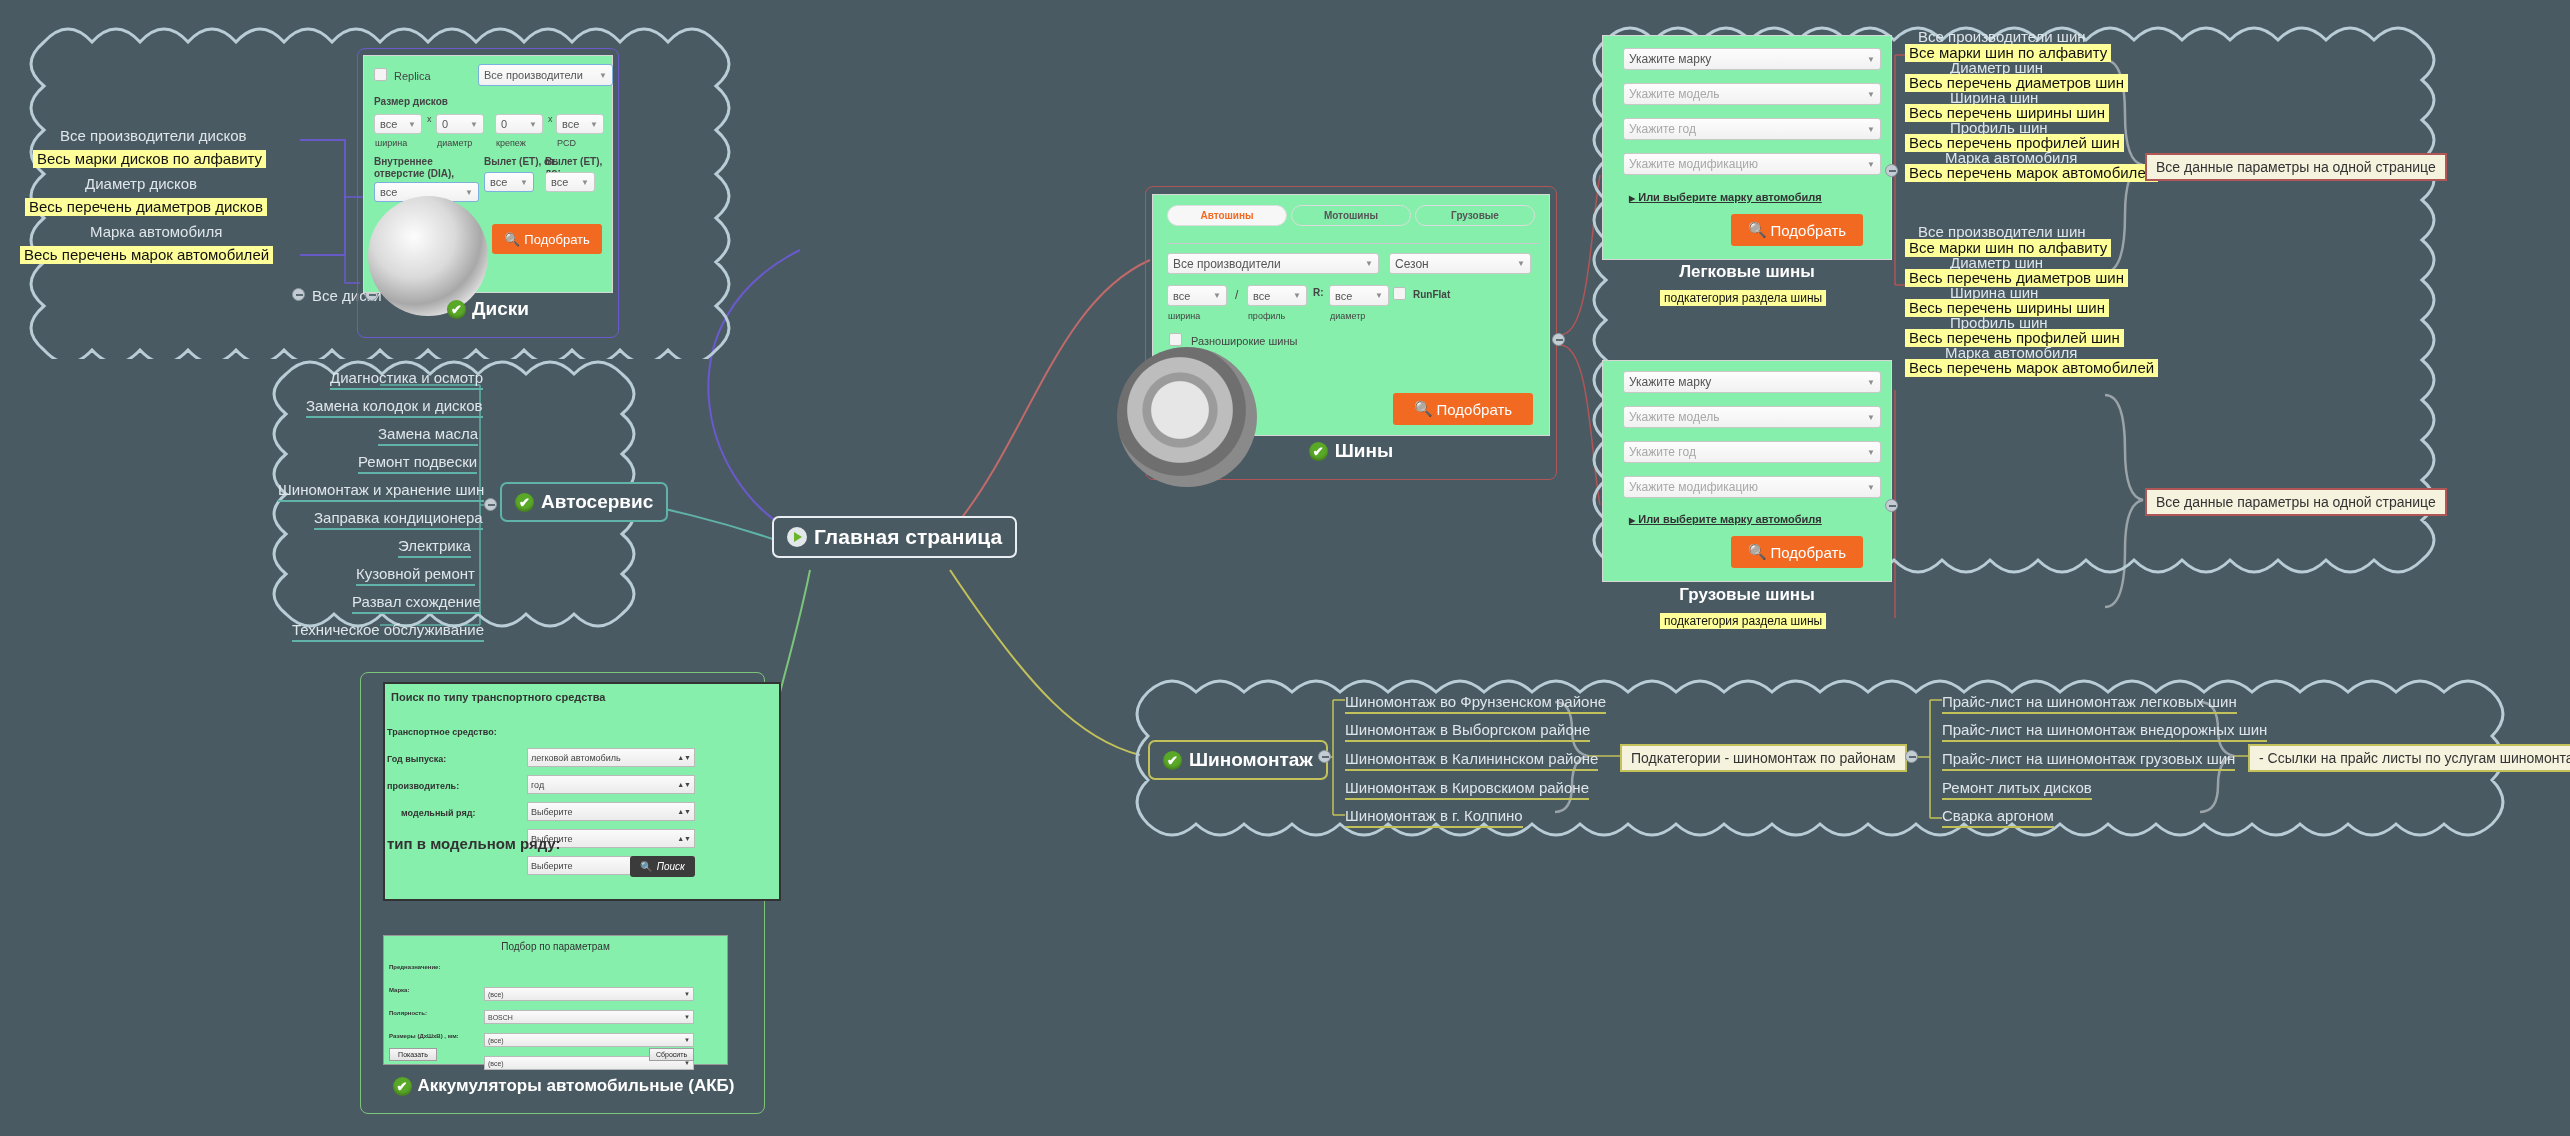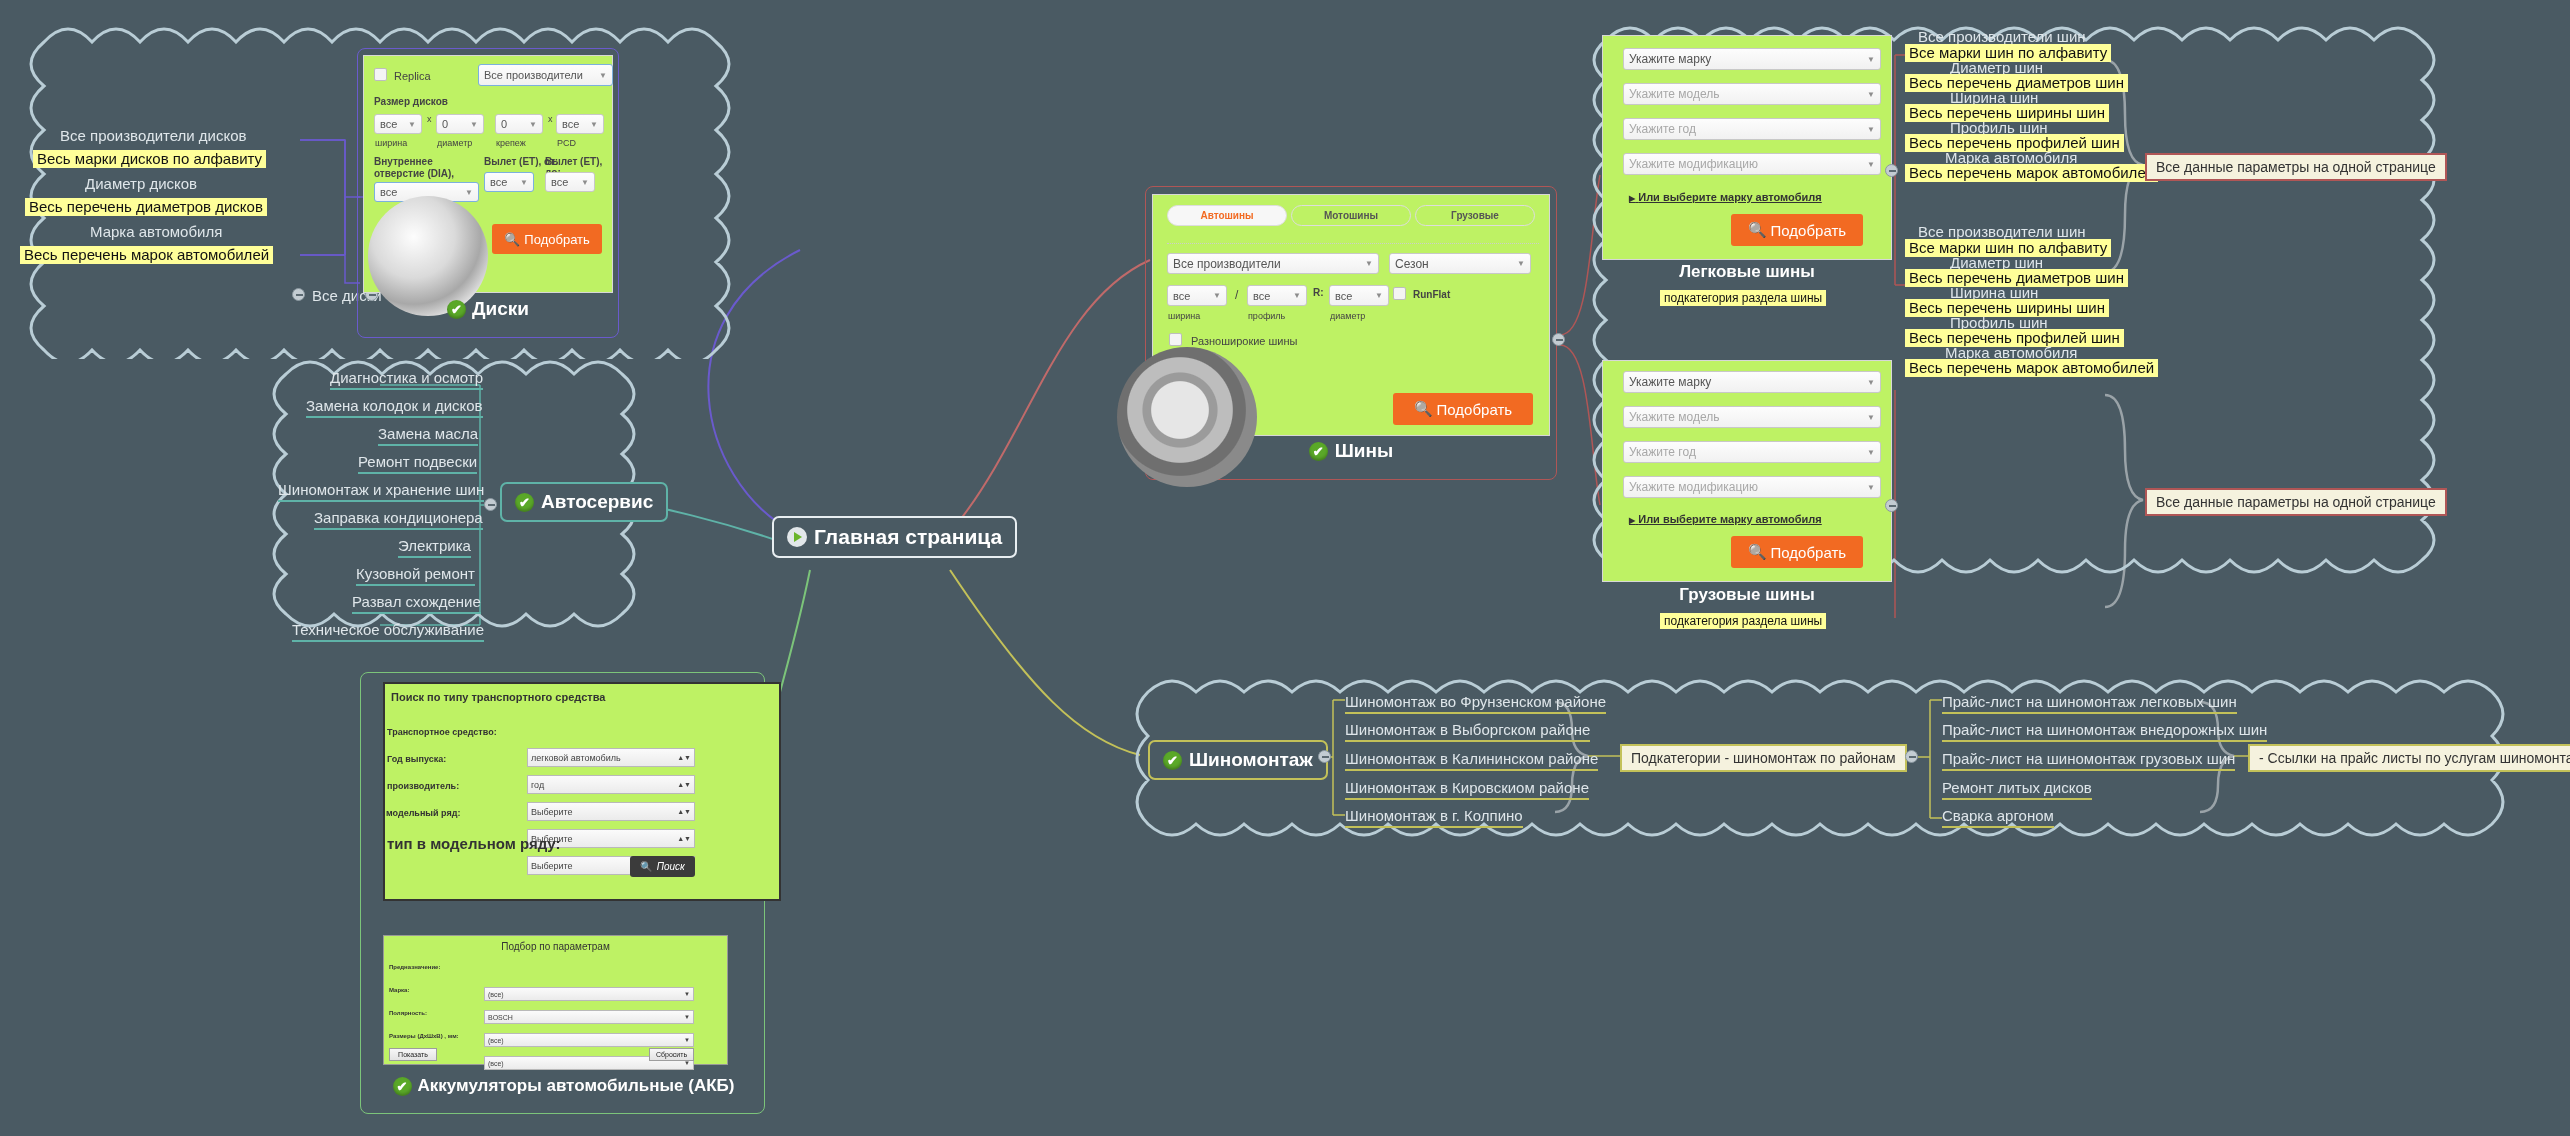--- a/index.html
+++ b/index.html
@@ -78,21 +78,21 @@
   }
 
   .bullet {
     position:absolute; width:13px;height:13px;border-radius:50%;
     background:#c3ccd2; border:1px solid #8b98a0;
   }
   .bullet::after{content:"";position:absolute;left:3px;top:5px;width:7px;height:2px;background:#5c6a72;}
 
   
   .panel {
-    position:absolute; background:#bef264;
+    position:absolute; background:#86efac;
     border: 1px solid #d7d7d7;
   }
   .outline { position:absolute; border-radius:8px; }
 
   
   .sel {
     background: linear-gradient(#fdfdfd,#f1f1f1);
     border:1px solid #c8c8c8; border-radius:3px;
     font-size:11px; color:#555;
     display:flex;align-items:center;justify-content:space-between;
@@ -521,21 +521,21 @@
       <span>год</span>
         <span style="font-size:7px;">▲▼</span>
     </div>
 
     <div class="akb-row-lab" style="left:2px;top:97px;font-size:9px;">производитель:</div>
     <div class="gsel" style="left:142px;top:90px;width:168px;height:19px;">
       <span>Выберите</span>
         <span style="font-size:7px;">▲▼</span>
     </div>
 
-    <div class="akb-row-lab" style="left:1px;top:124px;font-size:9px;">модельный ряд:</div>
+    <div class="akb-row-lab" style="left:16px;top:124px;font-size:9px;">модельный ряд:</div>
     <div class="gsel" style="left:142px;top:117px;width:168px;height:19px;">
       <span>Выберите</span>
         <span style="font-size:7px;">▲▼</span>
     </div>
 
     <div class="akb-row-lab" style="left:2px;top:151px;font-size:15px;">тип в модельном ряду:</div>
     <div class="gsel" style="left:142px;top:144px;width:168px;height:19px;">
       <span>Выберите</span>
         <span style="font-size:7px;">▲▼</span>
     </div>

